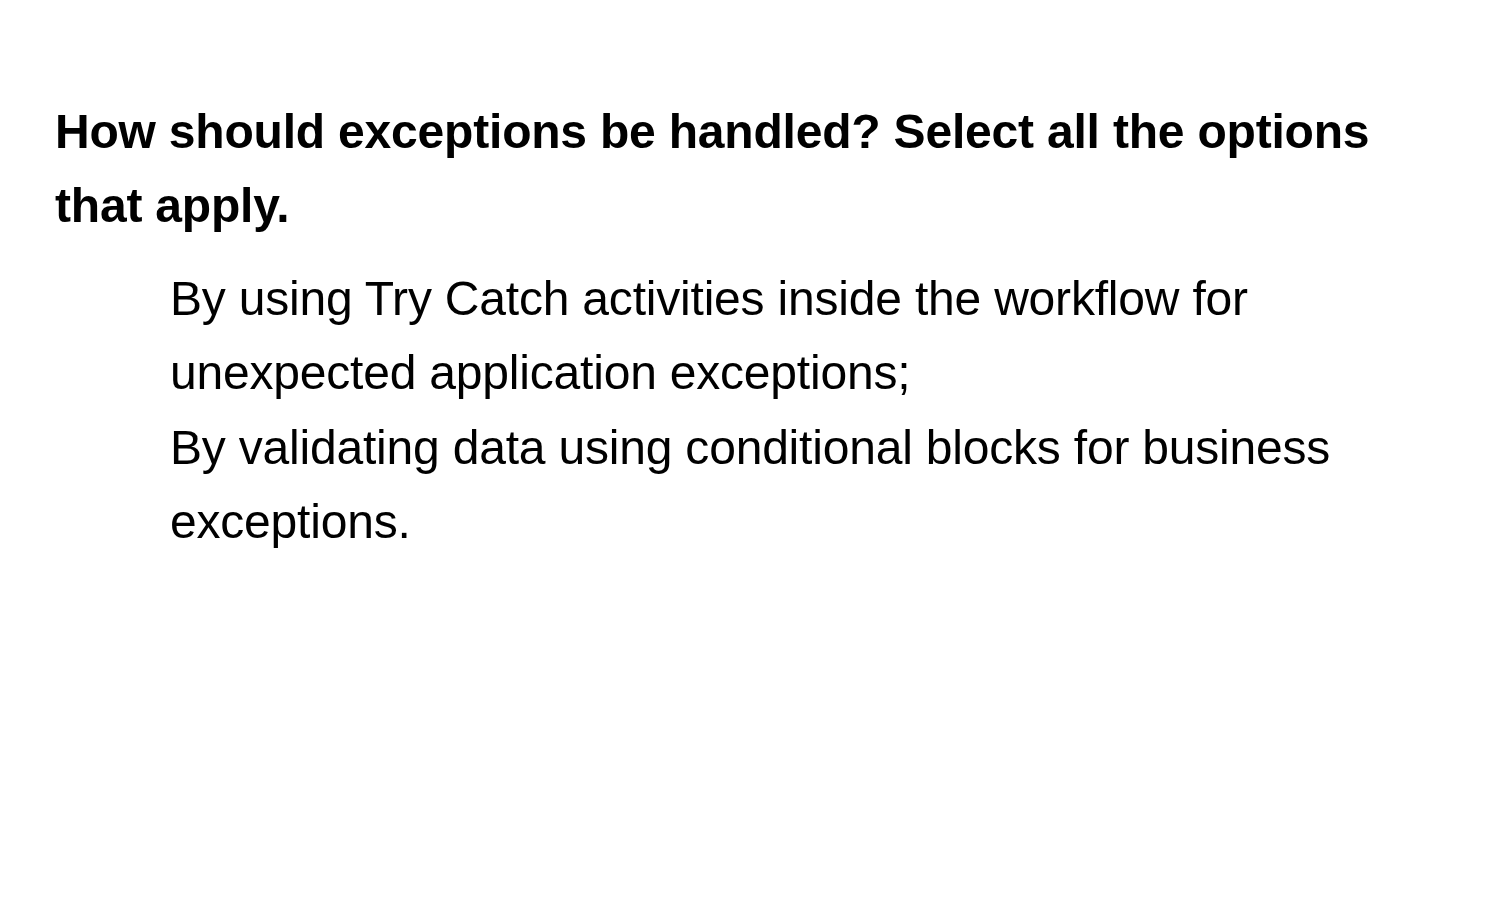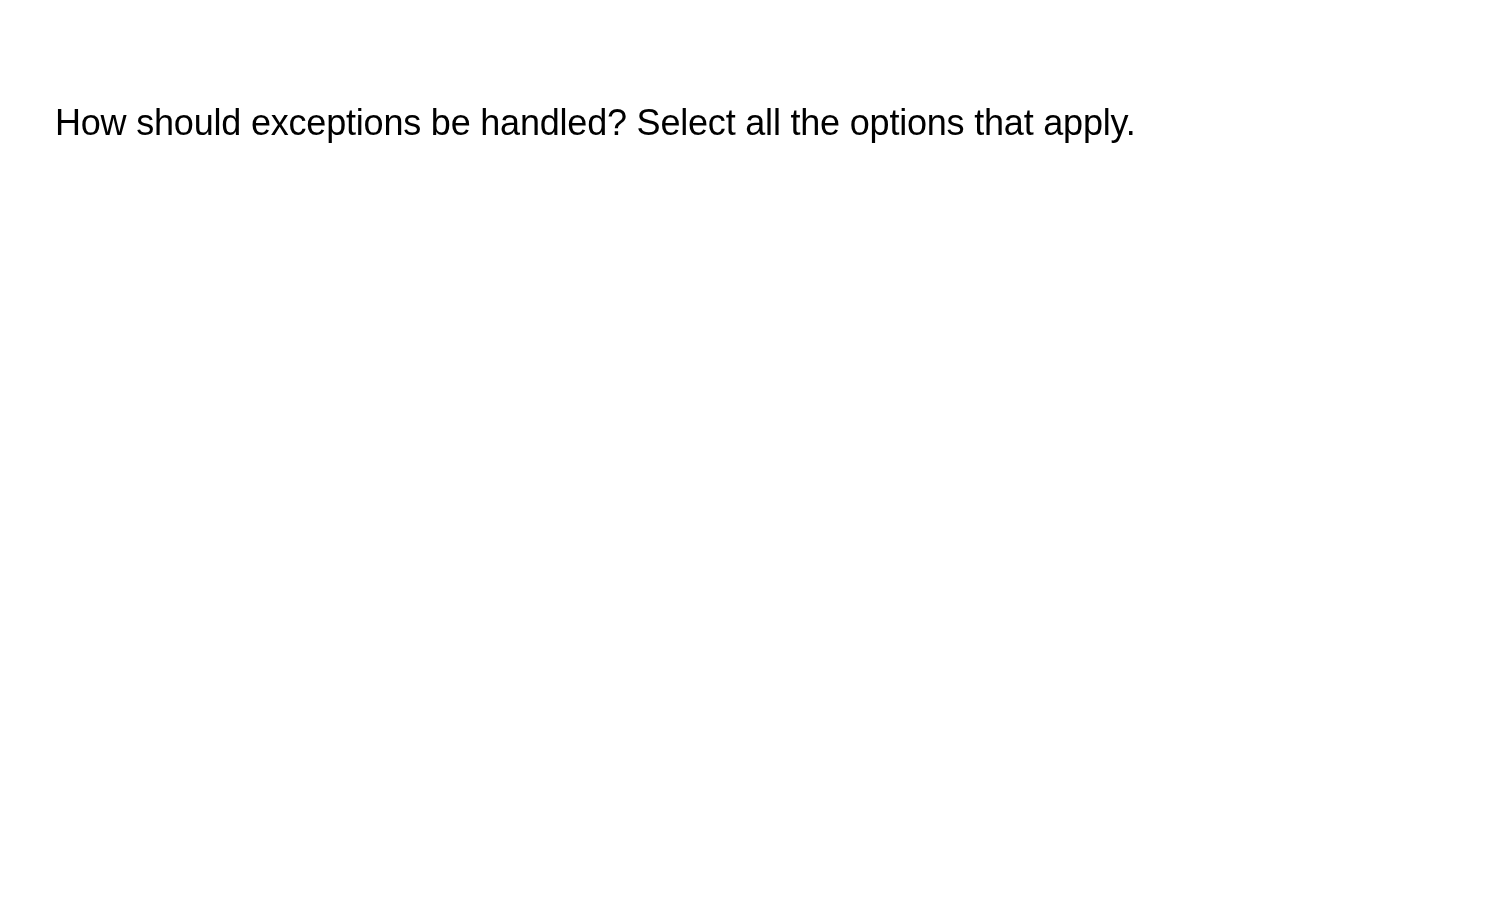--- a/index.html
+++ b/index.html
@@ -9,35 +9,37 @@
     }
     body {
       font-family: -apple-system, BlinkMacSystemFont, "Segoe UI", Helvetica, Arial, sans-serif;
       background: #ffffff;
       width: 1500px;
       height: 920px;
       padding: 95px 55px 55px 55px;
       color: #000000;
     }
     .question {
-      font-size: 36px;
+      font-size: 48px;
       line-height: 1.55;
-      font-weight: 400;
+      font-weight: 700;
       margin-bottom: 18px;
       letter-spacing: -0.2px;
     }
     .options {
       padding-left: 115px;
     }
     .option {
       font-size: 48px;
       line-height: 1.55;
       font-weight: 400;
       letter-spacing: -0.2px;
     }
   </style>
 </head>
 <body>
 
 <div class="question">How should exceptions be handled? Select all the options that apply.</div>
 
 <div class="options">
+  <div class="option">By using Try Catch activities inside the workflow for unexpected application exceptions;</div>
+  <div class="option">By validating data using conditional blocks for business exceptions.</div>
 </div>
 
 </body></html>

